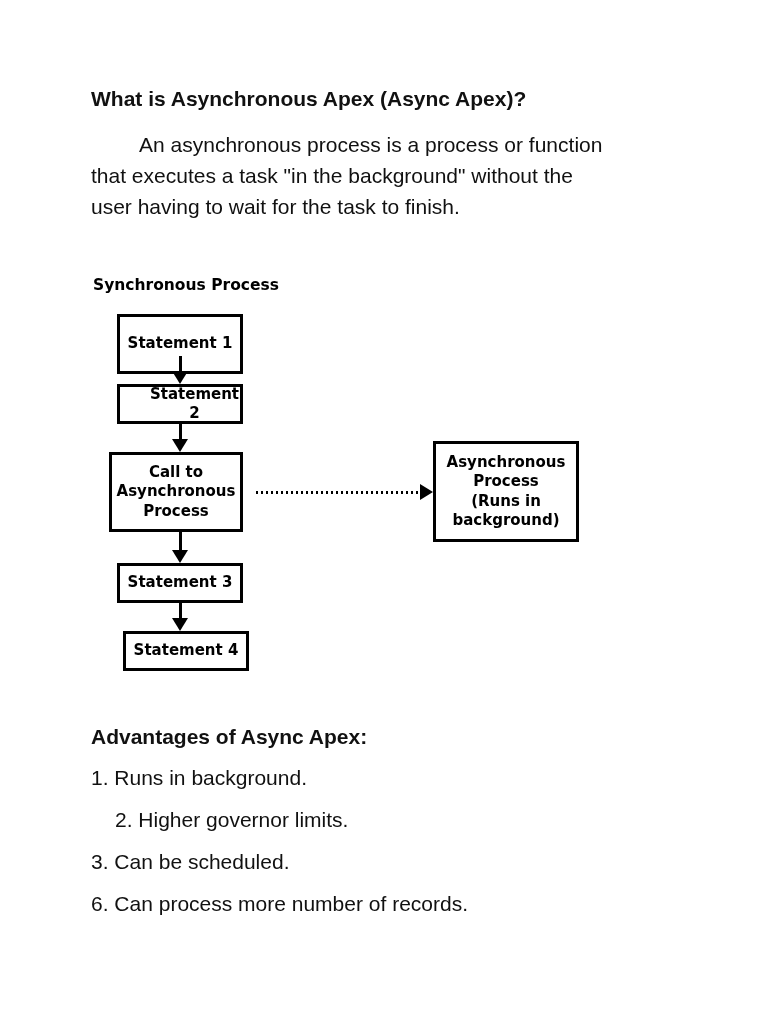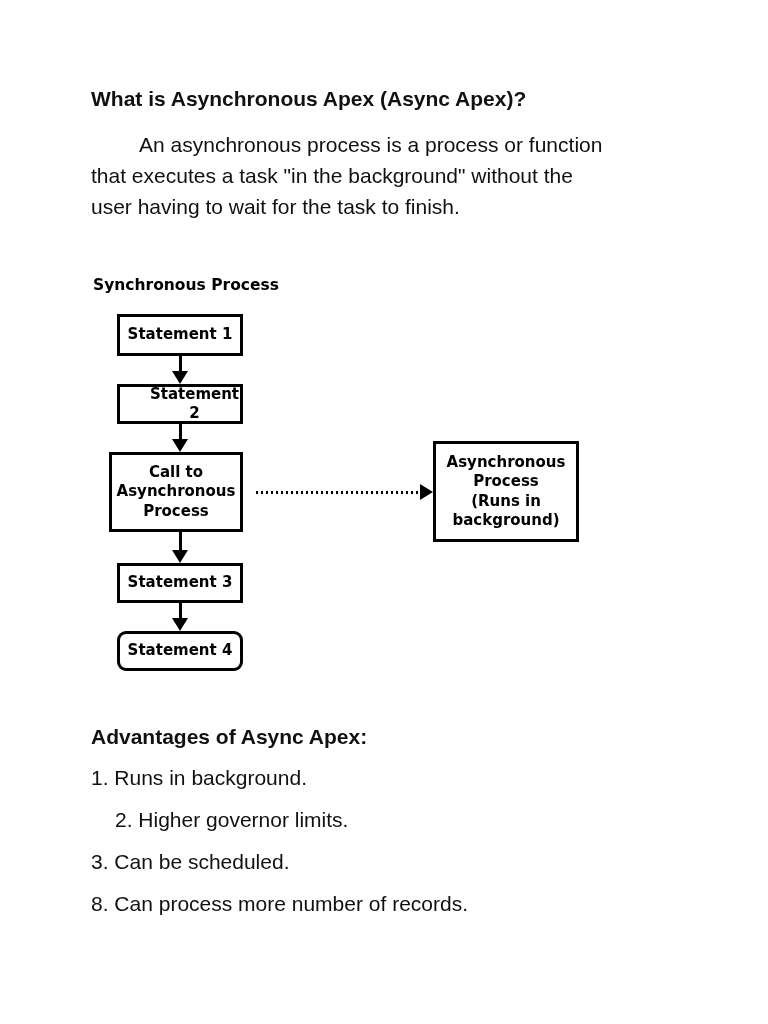--- a/index.html
+++ b/index.html
@@ -75,25 +75,25 @@
     align-items: center;
     justify-content: center;
     text-align: center;
     font-family: "DejaVu Sans", sans-serif;
     font-size: 15px;
     font-weight: bold;
     color: #000000;
     line-height: 19.5px;
     white-space: pre-line;
   }
-  .box-s1 { left: 117px; top: 314px; width: 126px; height: 42px; }
+  .box-s1 { left: 117px; top: 314px; width: 126px; height: 60px; }
   .box-s2 { left: 117px; top: 384px; width: 126px; height: 40px; padding-left: 29px; }
   .box-call { left: 109px; top: 452px; width: 134px; height: 80px; }
   .box-s3 { left: 117px; top: 563px; width: 126px; height: 40px; }
-  .box-s4 { left: 117px; top: 631px; width: 126px; height: 40px; border-radius: 9px; }
+  .box-s4 { left: 123px; top: 631px; width: 126px; height: 40px; }
   .box-async { left: 433px; top: 441px; width: 146px; height: 101px; }
 
   .varrow {
     position: absolute;
     left: 172px;
     width: 17px;
   }
   .varrow .shaft {
     position: absolute;
     left: 7px;
@@ -204,16 +204,16 @@
     <div class="flow-box box-s4">Statement 4</div>
 
   </div>
 
   <div class="advantages-heading">Advantages of Async Apex:</div>
 
   <div>
     <div class="advantage-item i0">1. Runs in background.</div>
     <div class="advantage-item i1">2. Higher governor limits.</div>
     <div class="advantage-item i2">3. Can be scheduled.</div>
-    <div class="advantage-item i3">8. Can process more number of records.</div>
+    <div class="advantage-item i3">6. Can process more number of records.</div>
   </div>
 
 </div>
 
 </body></html>

